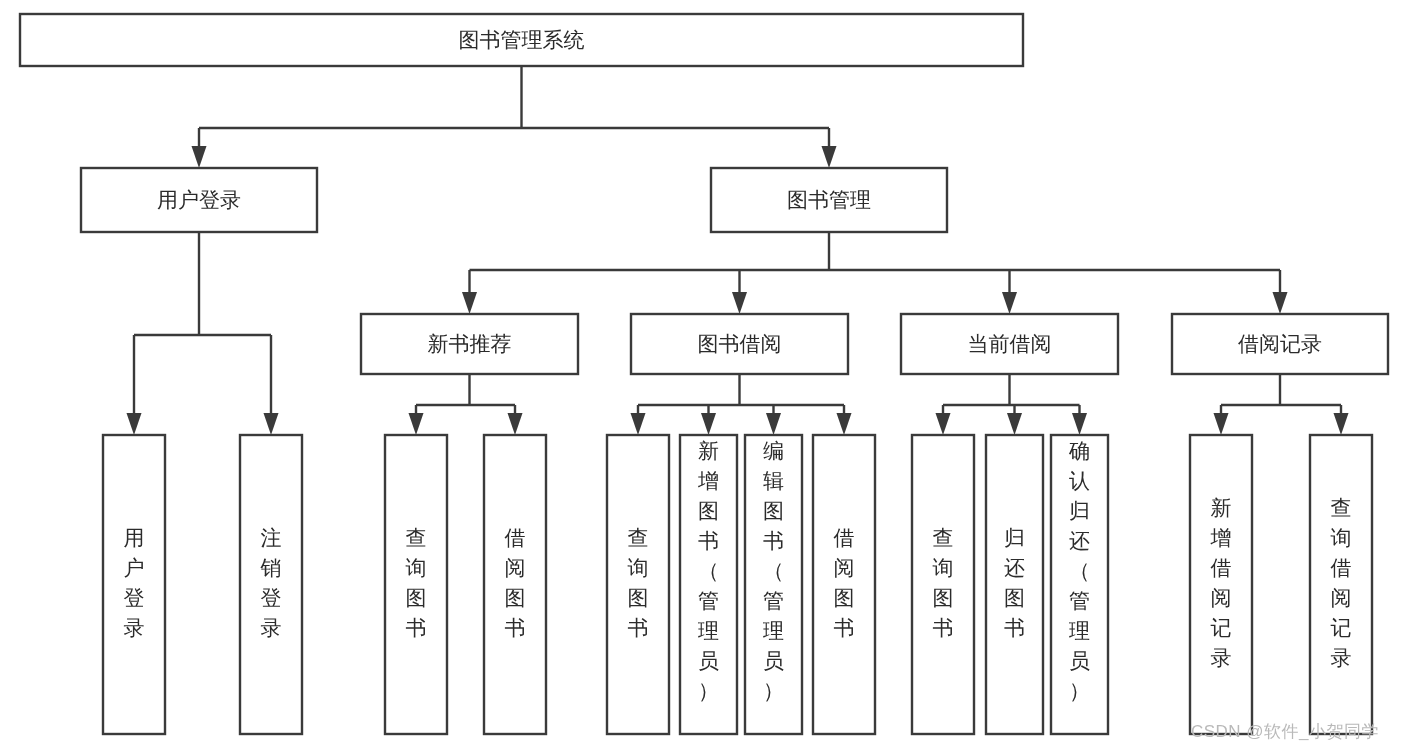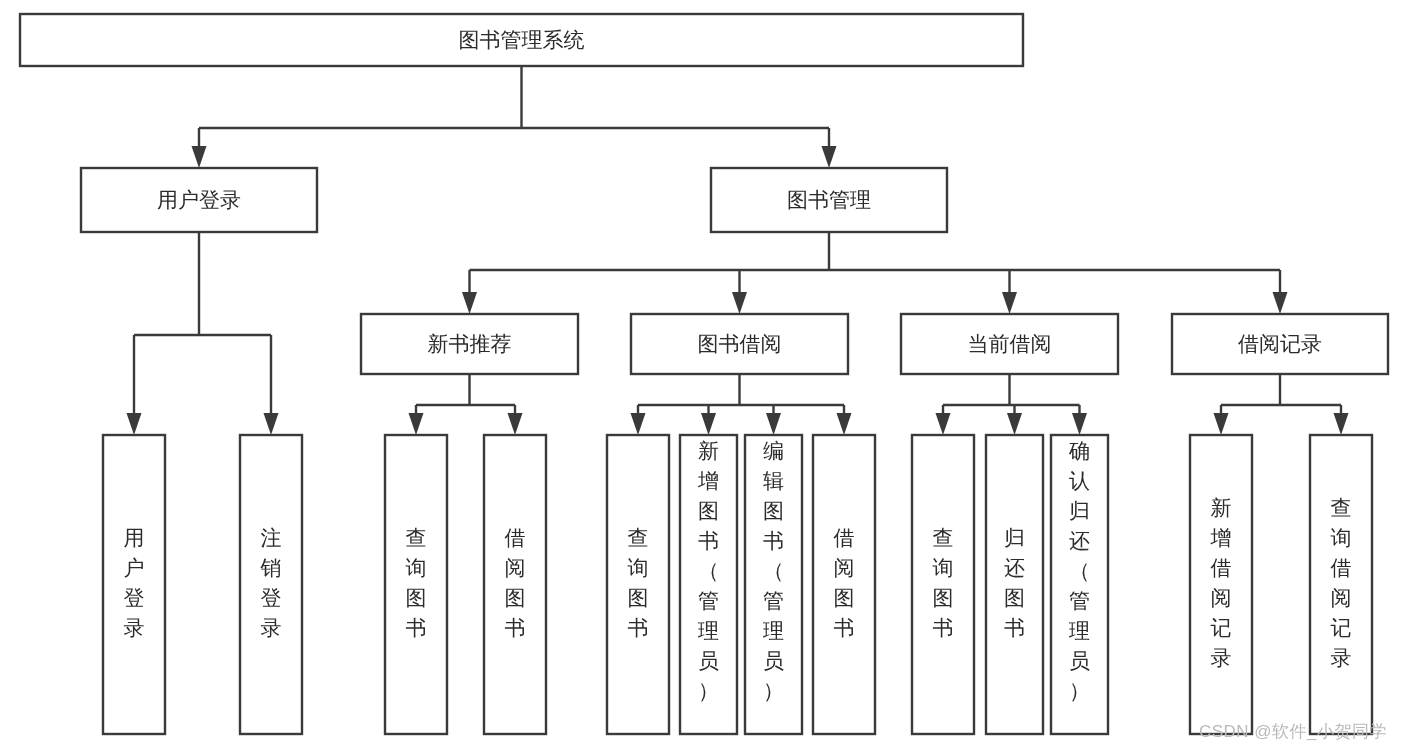--- a/index.html
+++ b/index.html
@@ -48,21 +48,21 @@
     dominant-baseline: middle;
   }
   .node-label-vertical {
     fill: #2b2b2b;
     font-family: "Liberation Sans", "DejaVu Sans", sans-serif;
     font-size: 21px;
     text-anchor: middle;
   }
   .watermark-text {
     position: absolute;
-    right: 8px;
+    right: 16px;
     bottom: 4px;
     font-family: "Liberation Sans", "DejaVu Sans", sans-serif;
     font-size: 17px;
     color: #b9b9b9;
     white-space: nowrap;
     letter-spacing: 0.5px;
     pointer-events: none;
   }
 </style>
 </head>

